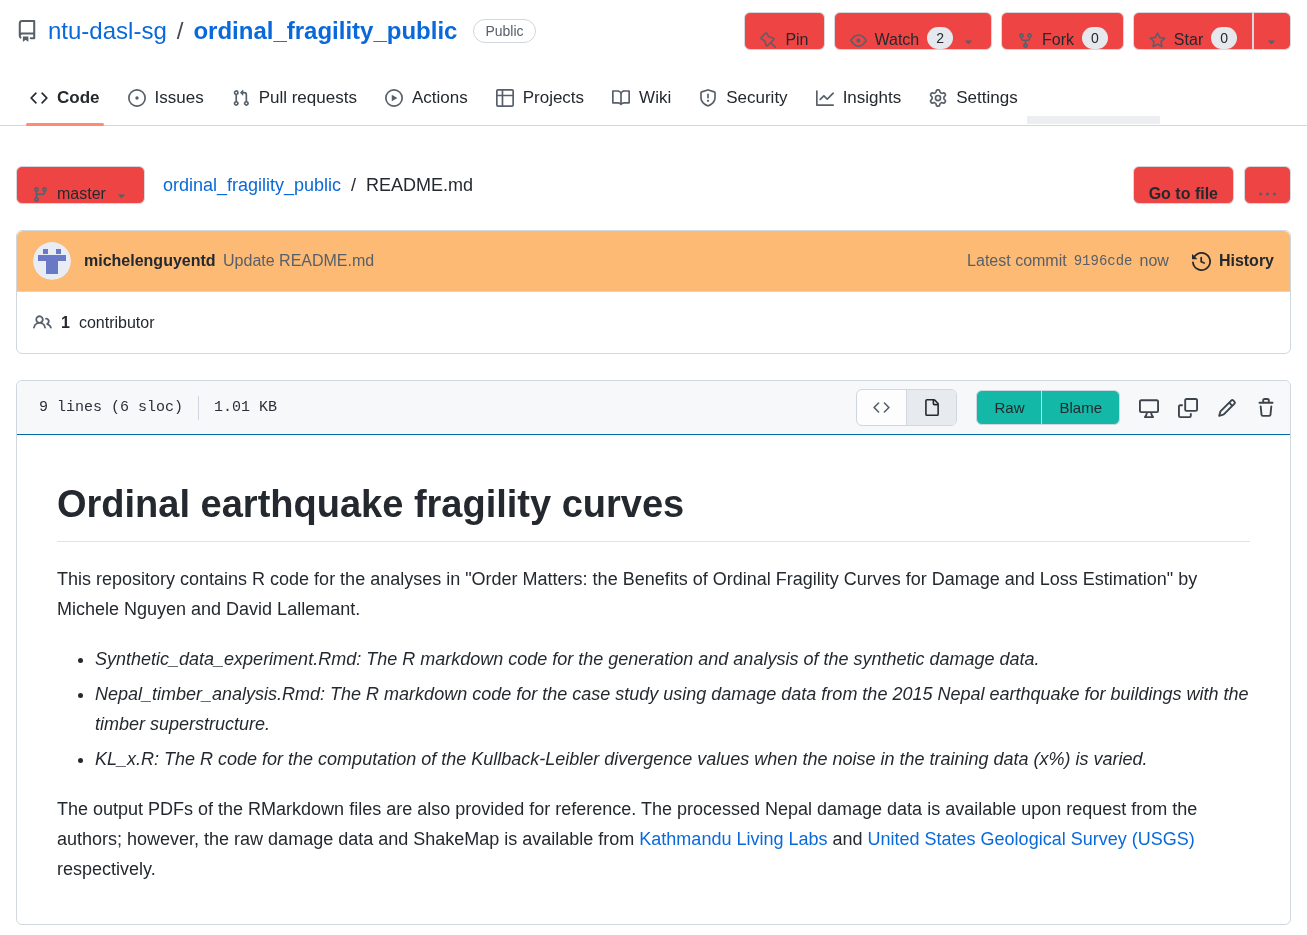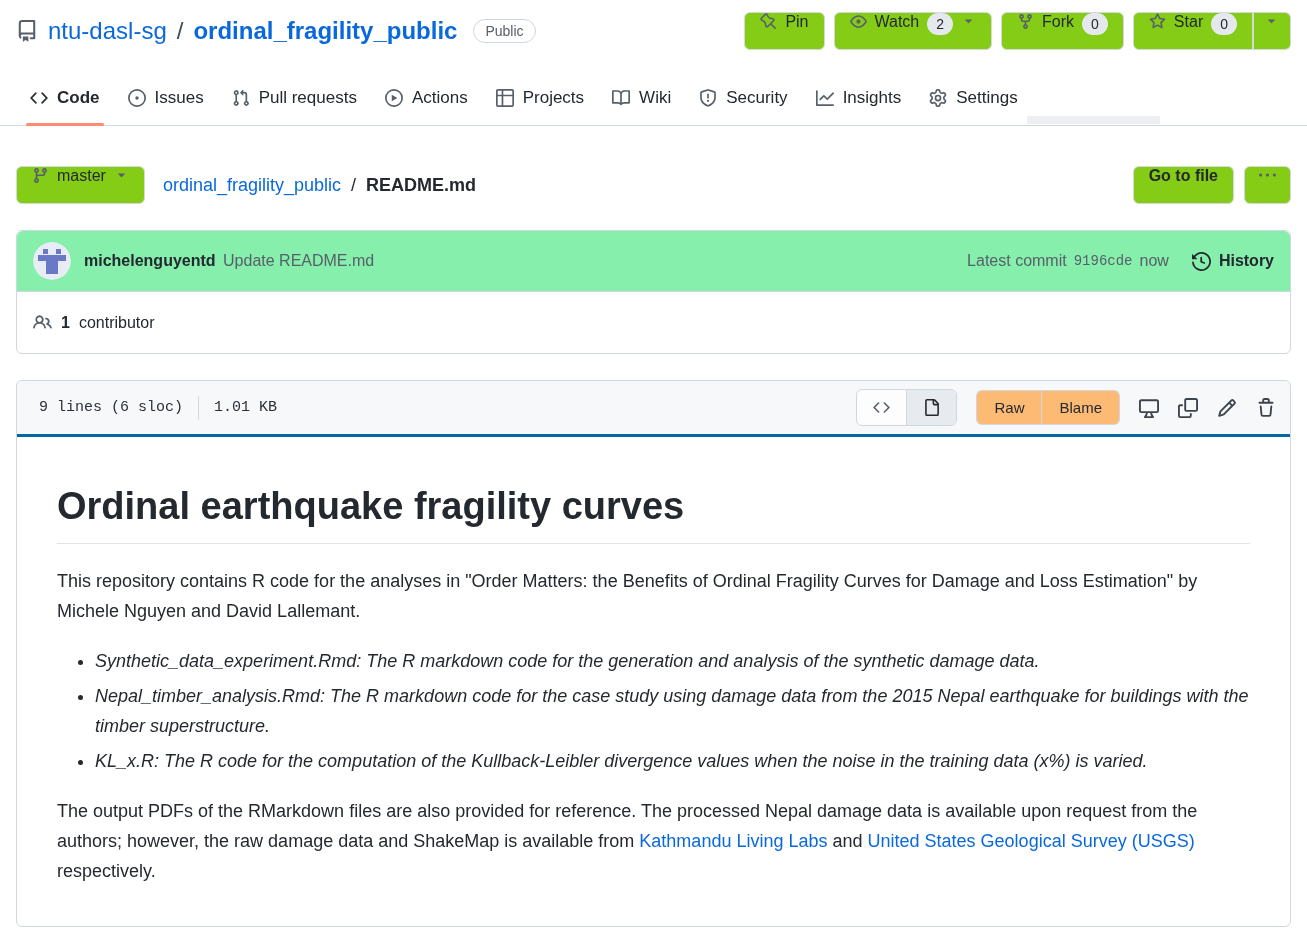--- a/index.html
+++ b/index.html
@@ -14,22 +14,22 @@
   .repo-header { display: flex; justify-content: space-between; align-items: center; padding: 12px 16px 0 16px; }
   .repo-title-group { display: flex; align-items: center; gap: 10px; font-size: 24px; }
   .repo-icon { color: #57606a; }
   .repo-owner { color: #0969da; text-decoration: none; cursor: pointer; }
   .repo-slash { color: #424a53; }
   .repo-name { color: #0969da; font-weight: 700; text-decoration: none; cursor: pointer; }
   .badge-public { font-size: 14px; font-weight: 500; color: #57606a; border: 1px solid #d0d7de; border-radius: 2em; padding: 3px 11px; margin-left: 6px; }
 
   .repo-actions { display: flex; align-items: center; gap: 9px; }
   .gh-btn {
-    display: flex; align-items: flex-start; gap: 8px; height: 38px; padding: 0 15px;
-    background: #84cc16; border: 1px solid #d5d9dd; border-radius: 6px;
+    display: flex; align-items: flex-end; gap: 8px; height: 38px; padding: 0 15px;
+    background: #ef4444; border: 1px solid #d5d9dd; border-radius: 6px;
     font-family: "Liberation Sans", sans-serif; font-size: 16px; font-weight: 500; color: #24292f; cursor: pointer;
   }
   .gh-btn svg { color: #57606a; }
   .count-pill { background: #e5e8ec; border-radius: 2em; padding: 2px 9px; font-size: 14px; font-weight: 500; line-height: 1.3; }
   .btn-group { display: flex; }
   .btn-group .gh-btn:first-child { border-radius: 6px 0 0 6px; }
   .btn-group .gh-btn.caret-seg { border-radius: 0 6px 6px 0; border-left: 0; box-shadow: inset 1px 0 0 #d5d9dd; padding: 0 11px; }
 
   
   .repo-nav { margin-top: 28px; padding: 0 16px; border-bottom: 1px solid #d0d7de; position: relative; }
@@ -39,49 +39,49 @@
   .tab.active { font-weight: 700; }
   .tab.active svg { color: #24292f; }
   .tab.active::after { content: ""; position: absolute; left: 10px; right: 10px; bottom: -1px; height: 3px; border-radius: 3px; background: #fd8c73; }
   .nav-scrollbar { position: absolute; right: 147px; bottom: 1px; width: 133px; height: 8px; background: #eceef1; }
 
   
   .file-nav { display: flex; align-items: center; margin-top: 40px; padding: 0 16px; }
   .breadcrumb { flex: 1; margin-left: 18px; font-size: 18px; }
   .breadcrumb a { color: #0969da; text-decoration: none; cursor: pointer; }
   .breadcrumb .sep { margin: 0 5px; color: #24292f; }
-  .breadcrumb .file { font-weight: 700; }
+  .breadcrumb .file { font-weight: 400; }
   .file-nav-right { display: flex; gap: 10px; }
   .kebab-btn { padding: 0 14px; }
 
   
   .commit-box { margin: 26px 16px 0 16px; border: 1px solid #d0d7de; border-radius: 6px; }
-  .commit-bar { display: flex; align-items: center; gap: 13px; background: #86efac; border-bottom: 1px solid #d0d7de; border-radius: 6px 6px 0 0; padding: 11px 16px; }
+  .commit-bar { display: flex; align-items: center; gap: 13px; background: #fdba74; border-bottom: 1px solid #d0d7de; border-radius: 6px 6px 0 0; padding: 11px 16px; }
   .avatar { width: 38px; height: 38px; border-radius: 50%; overflow: hidden; flex: none; cursor: pointer; }
   .commit-author { font-size: 16px; font-weight: 700; color: #24292f; text-decoration: none; cursor: pointer; }
   .commit-msg { font-size: 16px; color: #57606a; margin-left: 3px; cursor: pointer; }
   .commit-right { margin-left: auto; display: flex; align-items: center; gap: 7px; font-size: 16px; color: #57606a; }
   .sha { font-family: "Liberation Mono", monospace; font-size: 14px; color: #57606a; cursor: pointer; }
   .history-link { display: flex; align-items: center; gap: 8px; margin-left: 16px; color: #24292f; font-weight: 700; cursor: pointer; }
   .contrib-row { display: flex; align-items: center; gap: 9px; padding: 21px 16px; font-size: 16px; }
   .contrib-row svg { color: #57606a; }
   .contrib-count { font-weight: 700; }
   .contrib-label { color: #24292f; }
 
   
   .file-box { margin: 26px 16px 0 16px; border: 1px solid #d0d7de; border-radius: 6px; }
-  .file-header { display: flex; align-items: center; background: #f6f8fa; border-bottom: 3px solid #0369a1; border-radius: 6px 6px 0 0; padding: 8px 14px 8px 22px; }
+  .file-header { display: flex; align-items: center; background: #f6f8fa; border-bottom: 1px solid #0369a1; border-radius: 6px 6px 0 0; padding: 8px 14px 8px 22px; }
   .file-info { display: flex; align-items: center; gap: 15px; font-family: "Liberation Mono", monospace; font-size: 15px; color: #2b3138; }
   .v-divider { width: 1px; height: 24px; background: #d0d7de; }
   .file-actions { margin-left: auto; display: flex; align-items: center; gap: 19px; }
   .seg-control { display: flex; border: 1px solid #d0d7de; border-radius: 6px; background: #fdfdfe; overflow: hidden; }
   .seg { display: flex; align-items: center; padding: 9px 16px; background: transparent; border: 0; color: #57606a; cursor: pointer; }
   .seg + .seg { border-left: 1px solid #d0d7de; }
   .seg.active { background: #e7ebef; color: #24292f; }
-  .rawblame { display: flex; border: 1px solid #d0d7de; border-radius: 6px; background: #fdba74; overflow: hidden; }
+  .rawblame { display: flex; border: 1px solid #d0d7de; border-radius: 6px; background: #14b8a6; overflow: hidden; }
   .rawblame button { font-family: "Liberation Sans", sans-serif; padding: 8px 17px; font-size: 15px; font-weight: 500; color: #24292f; background: transparent; border: 0; cursor: pointer; }
   .rawblame button + button { border-left: 1px solid #d0d7de; }
   .icon-btn { background: none; border: 0; padding: 0; color: #3d444c; cursor: pointer; display: flex; }
 
   
   .readme { padding: 46px 40px 40px 40px; font-size: 18px; line-height: 30px; color: #24292f; }
   .readme h1 { margin: 0 0 22px 0; font-size: 38px; line-height: 1.25; font-weight: 600; padding-bottom: 12px; border-bottom: 1px solid #e0e4e8; }
   .readme p { margin: 0 0 20px 0; }
   .readme p:last-child { margin-bottom: 0; }
   .readme ul { margin: 0 0 20px 0; padding-left: 38px; }

